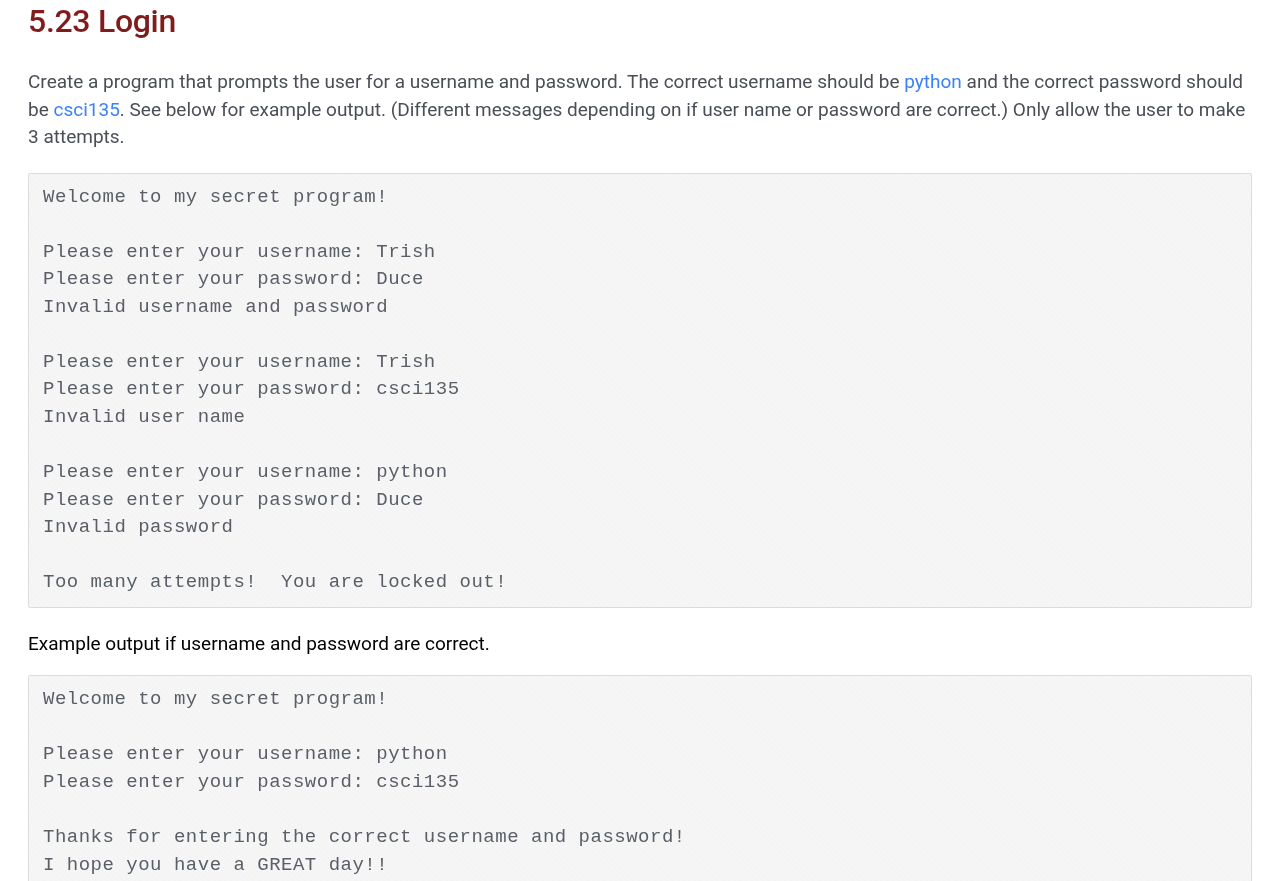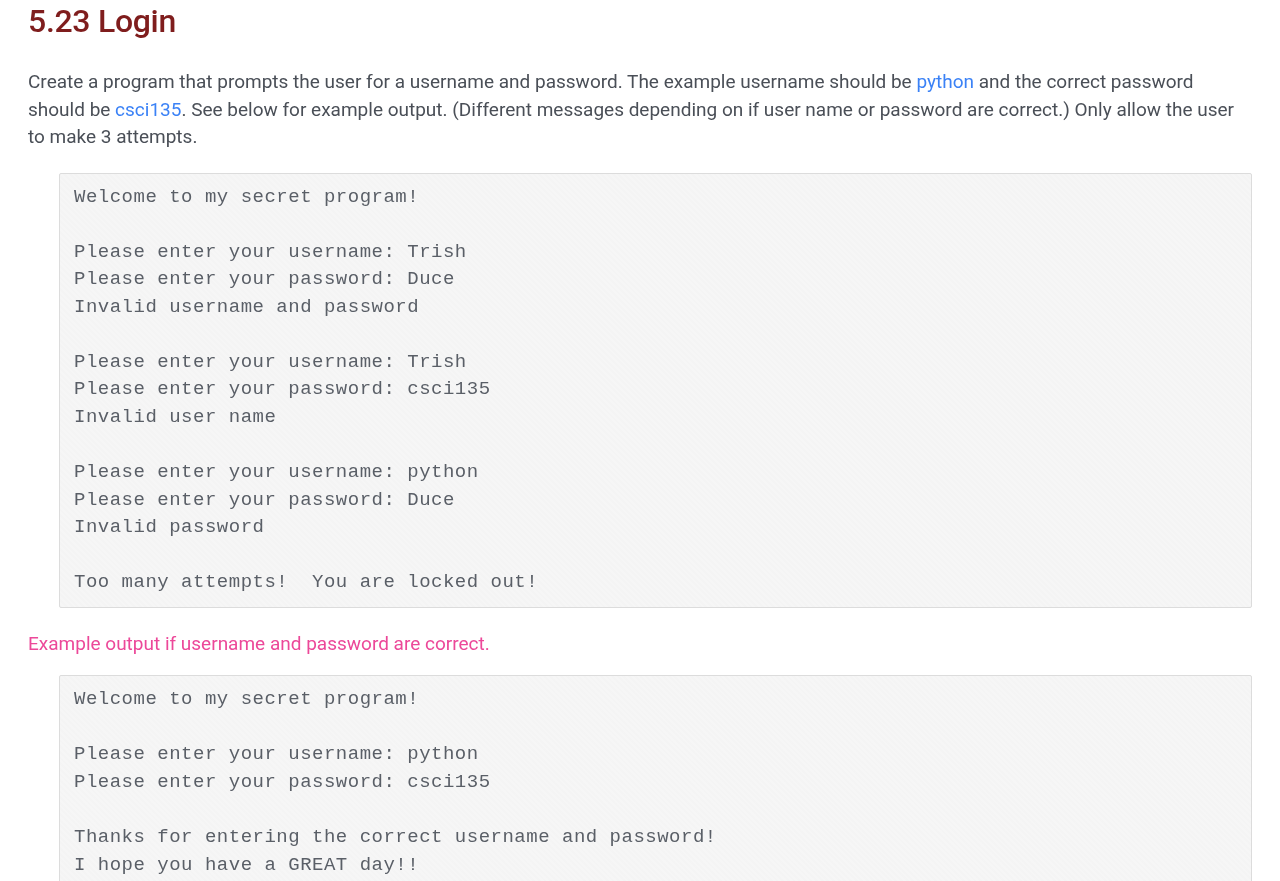--- a/index.html
+++ b/index.html
@@ -24,47 +24,46 @@
       color: #4a4f57;
       margin-bottom: 22px;
     }
     p.instructions .bold {
       font-weight: 400;
       color: #3b82f6;
     }
     p.caption {
       font-size: 19px;
       line-height: 1.45;
-      color: #ec4899;
+      color: #000000;
       margin: 22px 0 18px 0;
     }
     pre.code-block {
       background:
         repeating-linear-gradient(45deg, rgba(0,0,0,0.008), rgba(0,0,0,0.008) 2px, transparent 2px, transparent 4px),
         #f6f6f6;
       border: 1px solid #dcdcdc;
       border-radius: 2px;
       padding: 10px 14px;
       font-family: "Courier New", Courier, monospace;
       font-size: 19px;
       line-height: 1.45;
       color: #5a5f67;
       white-space: pre;
       overflow-x: auto;
       letter-spacing: 0.5px;
-      margin-left: 31px;
     }
   </style>
 </head>
 <body>
 
 <h1 class="section-title">5.23 Login</h1>
 
 <p class="instructions">
-  <span>Create a program that prompts the user for a username and password. The example username should be </span><span class="bold">python</span><span> and the correct password should be </span><span class="bold">csci135</span><span>. See below for example output. (Different messages depending on if user name or password are correct.) Only allow the user to make 3 attempts.</span>
+  <span>Create a program that prompts the user for a username and password. The correct username should be </span><span class="bold">python</span><span> and the correct password should be </span><span class="bold">csci135</span><span>. See below for example output. (Different messages depending on if user name or password are correct.) Only allow the user to make 3 attempts.</span>
 </p>
 
 <pre class="code-block">Welcome to my secret program!
 
 Please enter your username: Trish
 Please enter your password: Duce
 Invalid username and password
 
 Please enter your username: Trish
 Please enter your password: csci135

